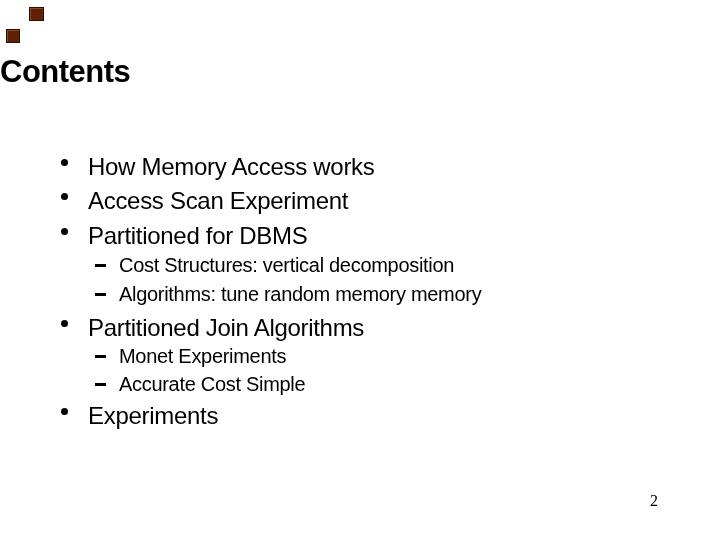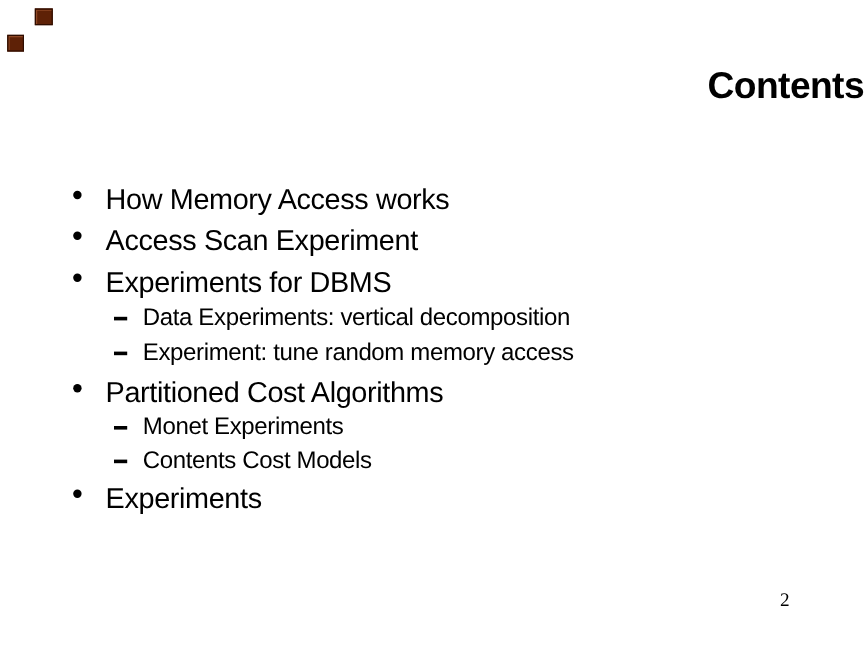--- a/index.html
+++ b/index.html
@@ -25,21 +25,21 @@
   .corner-square.sq-top {
     left: 29px; top: 7px; width: 15px; height: 14px;
   }
   .corner-square.sq-left {
     left: 6px; top: 29px; width: 14px; height: 14px;
   }
   .slide-title {
     position: absolute;
     left: 0; top: 56px;
     width: 720px;
-    text-align: right;
+    text-align: left;
     font-size: 31px;
     font-weight: bold;
     letter-spacing: -0.5px;
     line-height: 1;
     white-space: nowrap;
   }
   .line {
     position: absolute;
     left: 0;
     width: 720px;
@@ -96,41 +96,41 @@
       <div class="line lvl1" style="top: 155px;">
         <span class="bullet-dot"></span>
         <span class="txt">How Memory Access works</span>
       </div>
       <div class="line lvl1" style="top: 189px;">
         <span class="bullet-dot"></span>
         <span class="txt">Access Scan Experiment</span>
       </div>
       <div class="line lvl1" style="top: 224px;">
         <span class="bullet-dot"></span>
-        <span class="txt">Experiments for DBMS</span>
+        <span class="txt">Partitioned for DBMS</span>
       </div>
       <div class="line lvl2" style="top: 255px;">
         <span class="bullet-dash"></span>
-        <span class="txt">Data Experiments: vertical decomposition</span>
+        <span class="txt">Cost Structures: vertical decomposition</span>
       </div>
       <div class="line lvl2" style="top: 284px;">
         <span class="bullet-dash"></span>
-        <span class="txt">Experiment: tune random memory access</span>
+        <span class="txt">Algorithms: tune random memory memory</span>
       </div>
       <div class="line lvl1" style="top: 316px;">
         <span class="bullet-dot"></span>
-        <span class="txt">Partitioned Cost Algorithms</span>
+        <span class="txt">Partitioned Join Algorithms</span>
       </div>
       <div class="line lvl2" style="top: 346px;">
         <span class="bullet-dash"></span>
         <span class="txt">Monet Experiments</span>
       </div>
       <div class="line lvl2" style="top: 374px;">
         <span class="bullet-dash"></span>
-        <span class="txt">Contents Cost Models</span>
+        <span class="txt">Accurate Cost Simple</span>
       </div>
       <div class="line lvl1" style="top: 404px;">
         <span class="bullet-dot"></span>
         <span class="txt">Experiments</span>
       </div>
     </div>
 
   <div class="page-number">2</div>
 
 </div>

